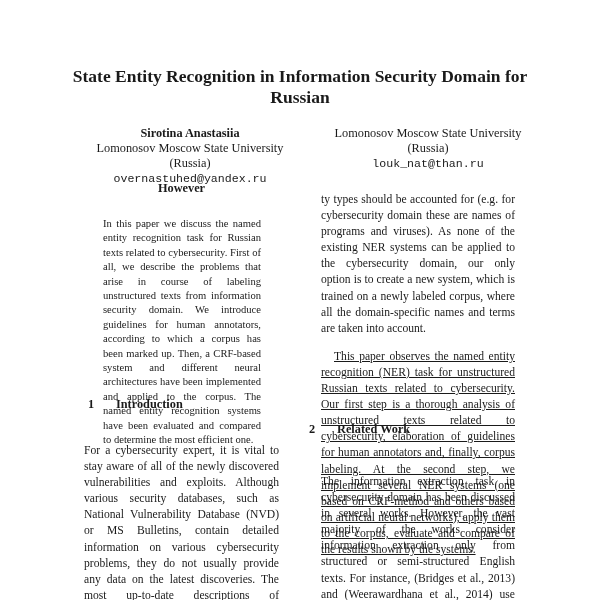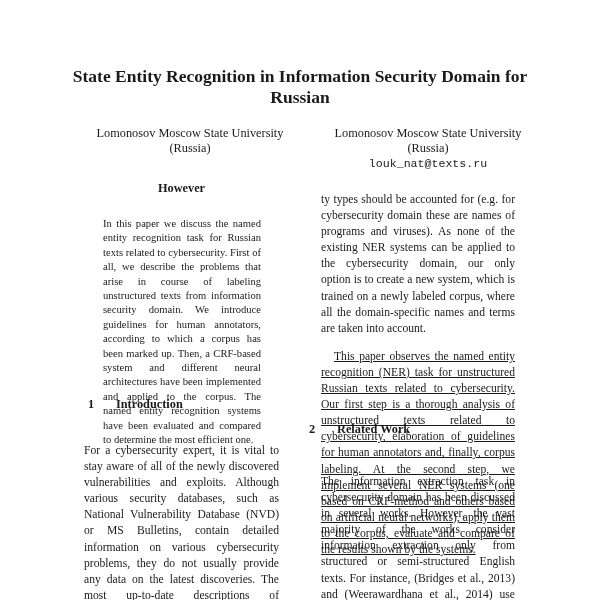--- a/index.html
+++ b/index.html
@@ -21,28 +21,30 @@
     .right-bottom { left: 309px; top: 462px; width: 218px; }
     .indent { text-indent: 13px; text-decoration: underline; }
     .par-gap { margin-top: 2px !important; }
   </style>
 </head>
 <body>
 
 <div class="title">State Entity Recognition in Information Security Domain for Russian</div>
 
 <div class="author a1">
+  <div class="name">Sirotina Anastasiia</div>
   <div>Lomonosov Moscow State University</div>
   <div>(Russia)</div>
+  <div class="email">overnastuhed@yandex.ru</div>
 </div>
 
 <div class="author a2">
   <div>Lomonosov Moscow State University</div>
   <div>(Russia)</div>
-  <div class="email">louk_nat@texts.ru</div>
+  <div class="email">louk_nat@than.ru</div>
 </div>
 
 <div class="abs-head">However</div>
 <div class="col abstract">
   <p>In this paper we discuss the named entity recognition task for Russian texts related to cybersecurity. First of all, we describe the problems that arise in course of labeling unstructured texts from information security domain. We introduce guidelines for human annotators, according to which a corpus has been marked up. Then, a CRF-based system and different neural architectures have been implemented and applied to the corpus. The named entity recognition systems have been evaluated and compared to determine the most efficient one.</p>
 </div>
 
 <div class="sec" style="left:88px; top:397px;">
   <span class="num">1</span><span>Introduction</span>
 </div>

